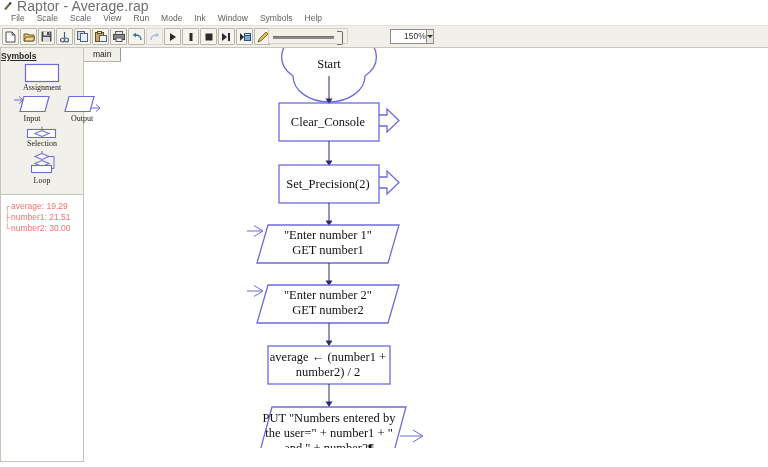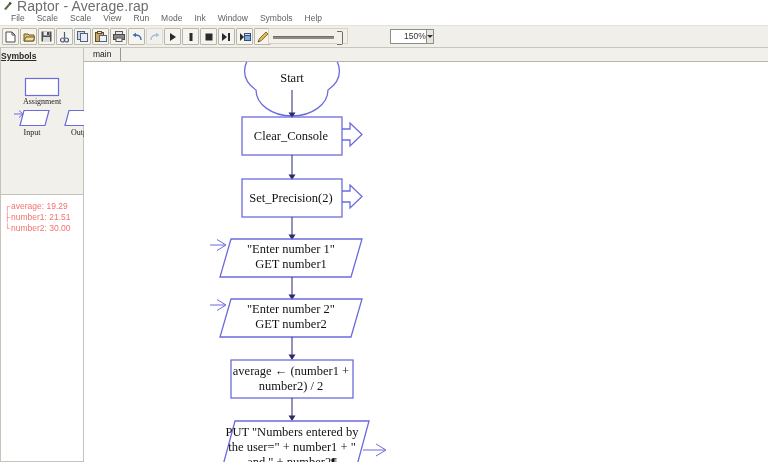--- a/index.html
+++ b/index.html
@@ -85,37 +85,37 @@
     background:#f2f0ea;
   }
   .symbols-pane{
     height:147px;background:#f2f0ea;border:1px solid #c6c3ba;border-top:none;
     box-sizing:border-box;position:relative;
   }
   .symbols-title{
     text-align:left;font-size:8.5px;font-weight:bold;color:#2a2a2a;
     text-decoration:underline;padding-top:3px;font-family:Liberation Sans, sans-serif;
   }
-  .sym{display:flex;flex-direction:column;align-items:center;margin-top:16px;}
+  .sym{display:flex;flex-direction:column;align-items:center;margin-top:2px;}
   .sym .cap{font-size:8px;color:#222;font-family:"Liberation Serif",serif;line-height:9px;}
   .symrow{display:flex;justify-content:space-around;margin-top:2px;}
   .symrow .sym{margin-top:0;margin-left:12px;}
 
   .watch-pane{
     flex:1;background:#ffffff;border:1px solid #c6c3ba;border-top:none;
     box-sizing:border-box;padding:6px 0 0 3px;overflow:hidden;
   }
   .watch-row{
     font-size:8.5px;color:#f4726e;white-space:nowrap;line-height:11px;
     font-family:"Liberation Sans",sans-serif;display:flex;align-items:center;
   }
   .tree-glyph{display:inline-block;width:7px;color:#f4726e;font-size:8.5px;}
 
   
-  .right{flex:1;display:flex;flex-direction:column;min-width:0;}
+  .right{flex:1;display:flex;flex-direction:row;min-width:0;}
   .tabstrip{
     height:14px;background:#f2f0ea;border-bottom:1px solid #b7b4ab;
     display:flex;align-items:flex-end;padding-left:4px;box-sizing:border-box;
   }
   .tab{
     font-size:8.5px;color:#333;padding:1px 9px 1px 5px;
     background:#f2f0ea;border-right:1px solid #9b988f;line-height:11px;
   }
   .tab.active{background:#f2f0ea;color:#1a1a1a;}
 
@@ -290,21 +290,39 @@
           <div class="sym">
             <svg width="38" height="20" viewBox="0 0 38 20">
               <path d="M6 2.5h25l-4 15H2z" fill="#ffffff" stroke="#6b6bdd" stroke-width="1.2"></path>
               <path d="M28 14h8" stroke="#6b6bdd" stroke-width="1"></path>
               <path d="M33 10.5L37 14l-4 3.5" fill="none" stroke="#6b6bdd" stroke-width="1"></path>
             </svg>
             <span class="cap">Output</span>
           </div>
         </div>
 
-
+        <div class="sym">
+          <svg width="40" height="14" viewBox="0 0 40 14">
+            <rect x="5.5" y="4.5" width="28" height="8" fill="#ffffff" stroke="#6b6bdd" stroke-width="1.1"></rect>
+            <path d="M13 8.5l7-3 7 3-7 3z" fill="#ffffff" stroke="#6b6bdd" stroke-width="1.1"></path>
+            <path d="M20 1.5v3" stroke="#6b6bdd" stroke-width="1"></path>
+          </svg>
+          <span class="cap">Selection</span>
+        </div>
+
+        <div class="sym">
+          <svg width="40" height="26" viewBox="0 0 40 26">
+            <path d="M13 6.5l7-3 7 3-7 3z" fill="#ffffff" stroke="#6b6bdd" stroke-width="1.1"></path>
+            <path d="M13 13.5l7-3 7 3-7 3z" fill="#ffffff" stroke="#6b6bdd" stroke-width="1.1"></path>
+            <rect x="9.5" y="15.5" width="20" height="7" fill="#ffffff" stroke="#6b6bdd" stroke-width="1.1"></rect>
+            <path d="M20 1v3" stroke="#6b6bdd" stroke-width="1"></path>
+            <path d="M27 6.5h5v12h-2" fill="none" stroke="#6b6bdd" stroke-width="1"></path>
+          </svg>
+          <span class="cap">Loop</span>
+        </div>
       </div>
 
       <div class="watch-pane">
         <div class="watch-row" style="color: rgb(244, 114, 110);">
           <span class="tree-glyph" style="color: rgb(244, 114, 110);">┌</span>
           <span>average: 19.29</span>
         </div>
         <div class="watch-row" style="color: rgb(244, 114, 110);">
           <span class="tree-glyph" style="color: rgb(244, 114, 110);">├</span>
           <span>number1: 21.51</span>

